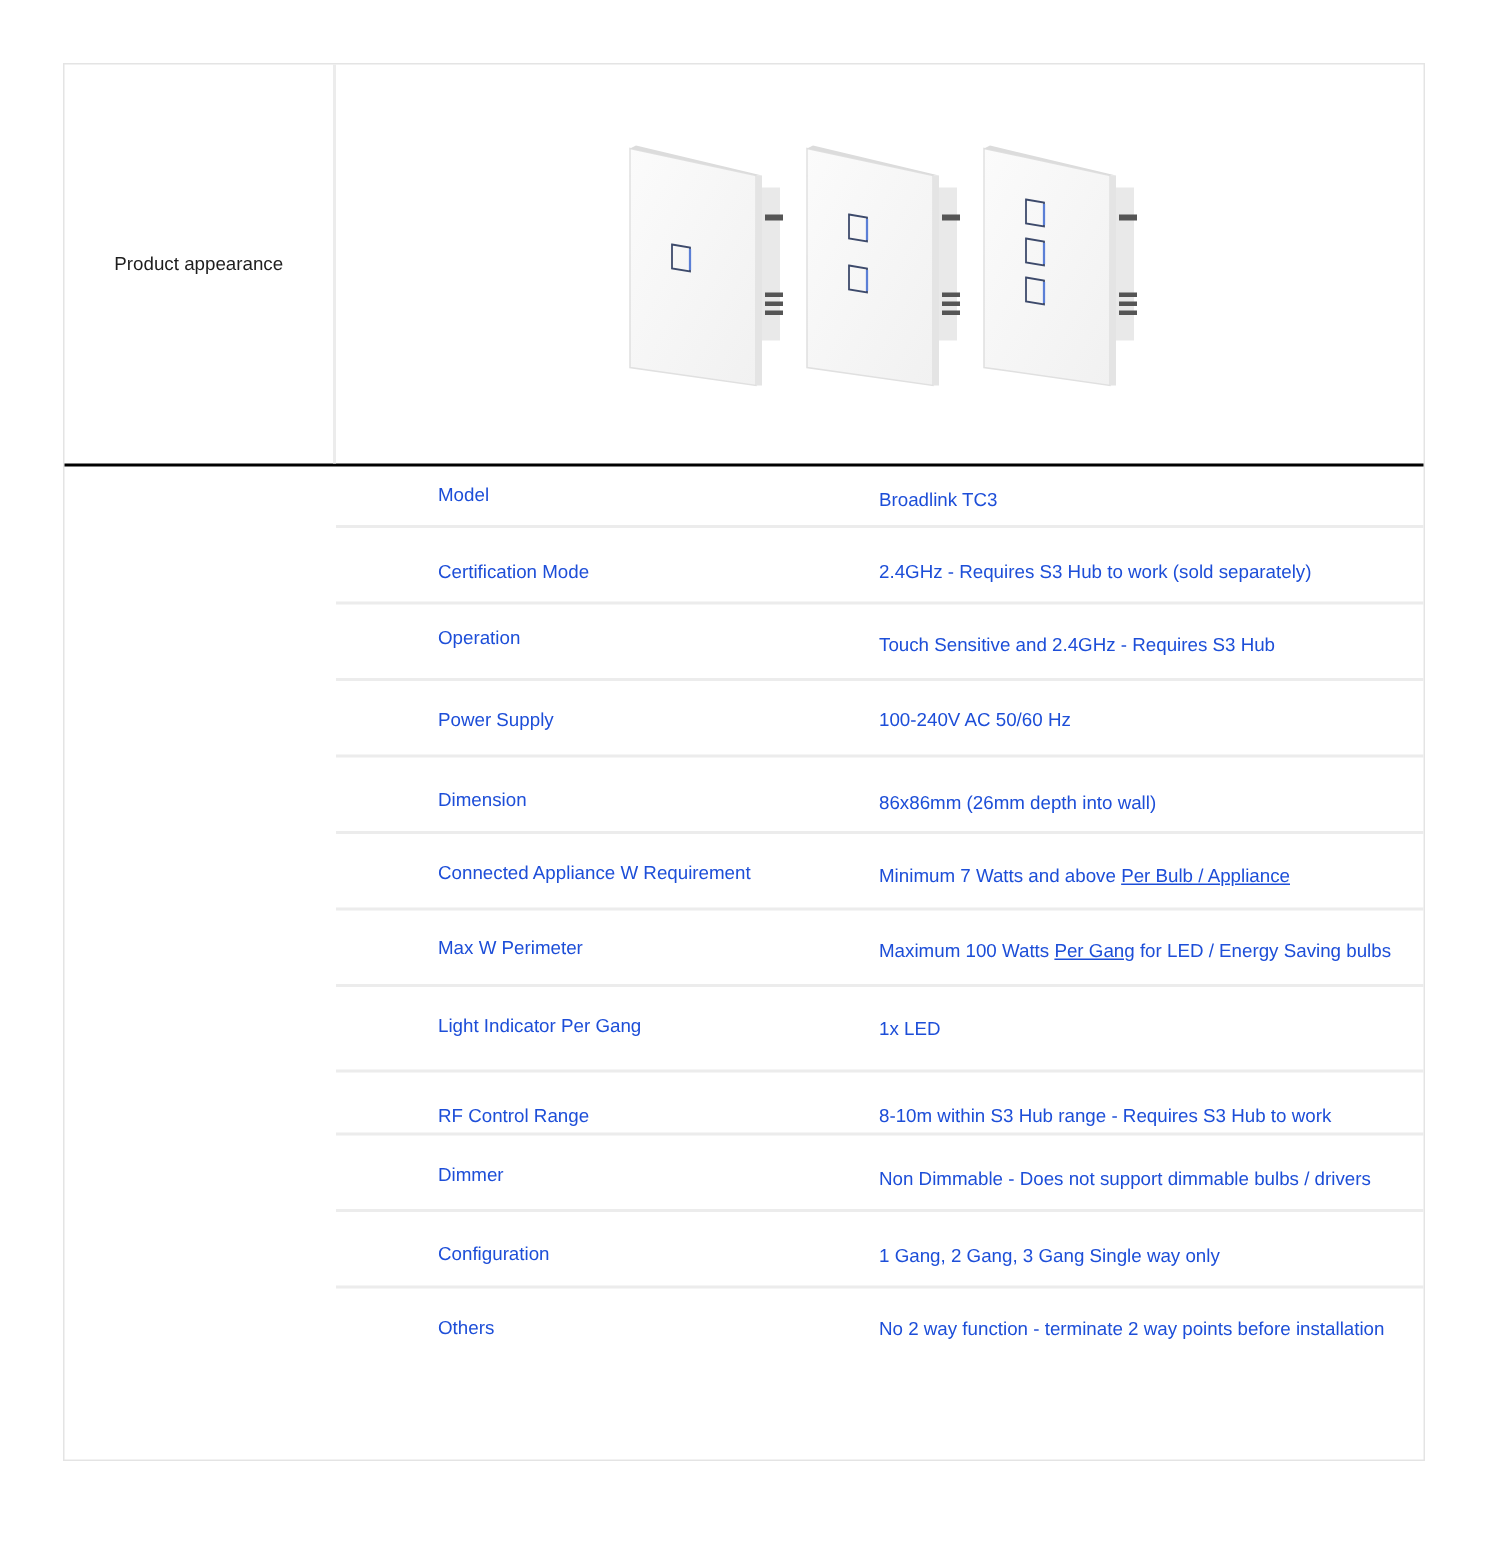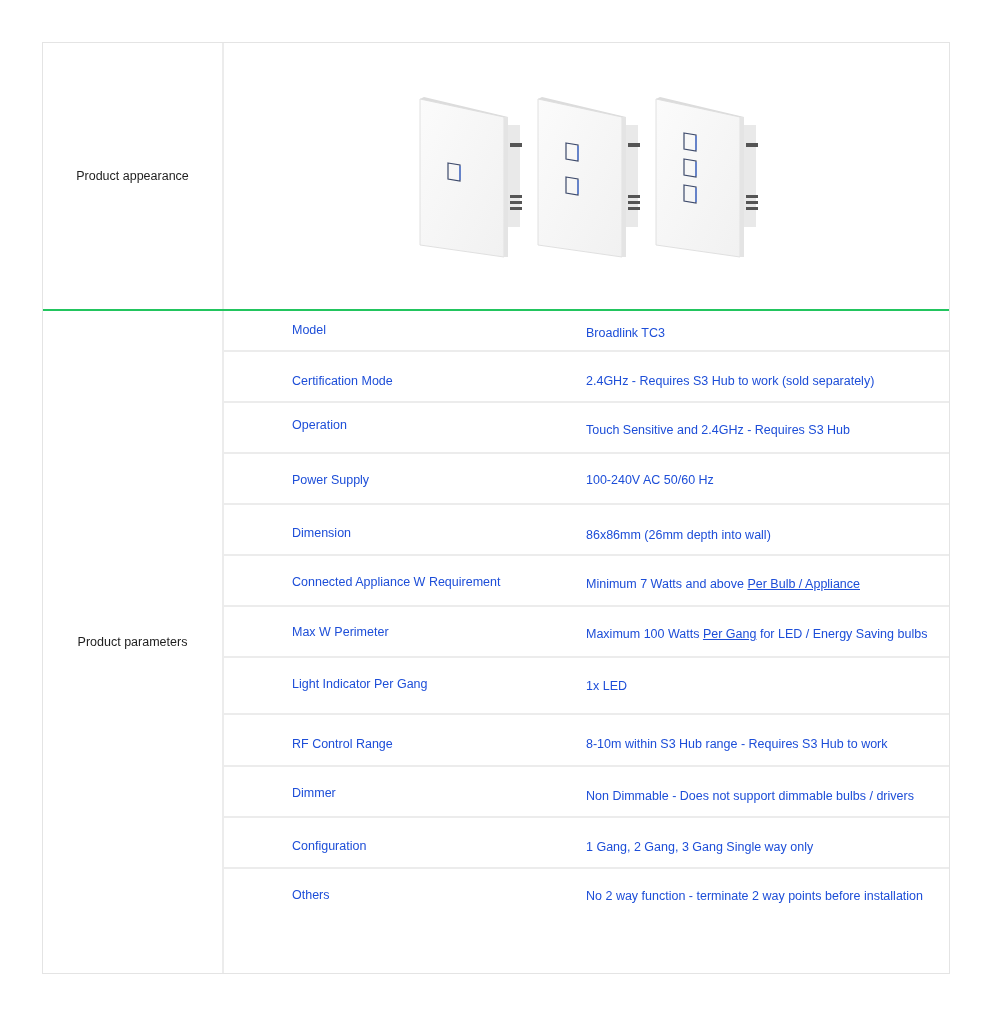--- a/index.html
+++ b/index.html
@@ -3,21 +3,21 @@
   <meta charset="utf-8">
   <style>
     html, body { margin: 0; padding: 0; background: #ffffff; }
     body { width: 993px; height: 1032px; position: relative; font-family: "Liberation Sans", sans-serif; color: #222; }
     .spec-table {
       position: absolute; left: 42px; top: 42px; width: 908px; height: 932px;
       border: 1px solid #e4e4e4; box-sizing: border-box;
     }
     .appearance-row {
       position: absolute; left: 0; top: 0; width: 906px; height: 268px;
-      border-bottom: 2px solid #22c55e; box-sizing: border-box;
+      border-bottom: 2px solid #000000; box-sizing: border-box;
     }
     .left-cell {
       position: absolute; left: 0; width: 181px; border-right: 2px solid #ececec;
       display: flex; align-items: center; justify-content: center;
       font-size: 12.5px; color: #1e1e1e; box-sizing: border-box;
     }
     .appearance-row .left-cell { top: 0; height: 266px; }
     .image-cell { position: absolute; left: 181px; top: 0; width: 725px; height: 266px; }
     .switches { position: absolute; left: 194px; top: 52px; width: 350px; height: 165px; }
     .params-row { position: absolute; left: 0; top: 268px; width: 906px; height: 662px; }
@@ -90,21 +90,20 @@
           <polygon points="30,64 42,66 42,82 30,80" fill="none" stroke="#3d4a6b" stroke-width="1.2"></polygon>
           <line x1="42" y1="67" x2="42" y2="81" stroke="#5b7fd6" stroke-width="1.5"></line>
           <polygon points="30,90 42,92 42,108 30,106" fill="none" stroke="#3d4a6b" stroke-width="1.2"></polygon>
           <line x1="42" y1="93" x2="42" y2="107" stroke="#5b7fd6" stroke-width="1.5"></line>
         </g>
       </svg>
     </div>
   </div>
 
   <div class="params-row">
-    <div class="left-cell">Product parameters</div>
     <div class="params-list" id="params-list">
         <div class="param-row" style="height: 41px;">
           <span class="param-name" style="top: 12px;">Model</span>
           <span class="param-value" style="top: 15px;"><span>Broadlink TC3</span></span>
         </div>
         <div class="param-row" style="height: 51px;">
           <span class="param-name" style="top: 22px;">Certification Mode</span>
           <span class="param-value" style="top: 22px;"><span>2.4GHz - Requires S3 Hub to work (sold separately)</span></span>
         </div>
         <div class="param-row" style="height: 51px;">
@@ -124,21 +123,21 @@
           <span class="param-value" style="top: 21px;"><span>Minimum 7 Watts and above </span><span class="u">Per Bulb / Appliance</span><span></span></span>
         </div>
         <div class="param-row" style="height: 51px;">
           <span class="param-name" style="top: 18px;">Max W Perimeter</span>
           <span class="param-value" style="top: 20px;"><span>Maximum 100 Watts </span><span class="u">Per Gang</span><span> for LED / Energy Saving bulbs</span></span>
         </div>
         <div class="param-row" style="height: 57px;">
           <span class="param-name" style="top: 19px;">Light Indicator Per Gang</span>
           <span class="param-value" style="top: 21px;"><span>1x LED</span></span>
         </div>
-        <div class="param-row" style="height: 52px;">
+        <div class="param-row" style="height: 42px;">
           <span class="param-name" style="top: 22px;">RF Control Range</span>
           <span class="param-value" style="top: 22px;"><span>8-10m within S3 Hub range - Requires S3 Hub to work</span></span>
         </div>
         <div class="param-row" style="height: 51px;">
           <span class="param-name" style="top: 19px;">Dimmer</span>
           <span class="param-value" style="top: 22px;"><span>Non Dimmable - Does not support dimmable bulbs / drivers</span></span>
         </div>
         <div class="param-row" style="height: 51px;">
           <span class="param-name" style="top: 21px;">Configuration</span>
           <span class="param-value" style="top: 22px;"><span>1 Gang, 2 Gang, 3 Gang Single way only</span></span>

